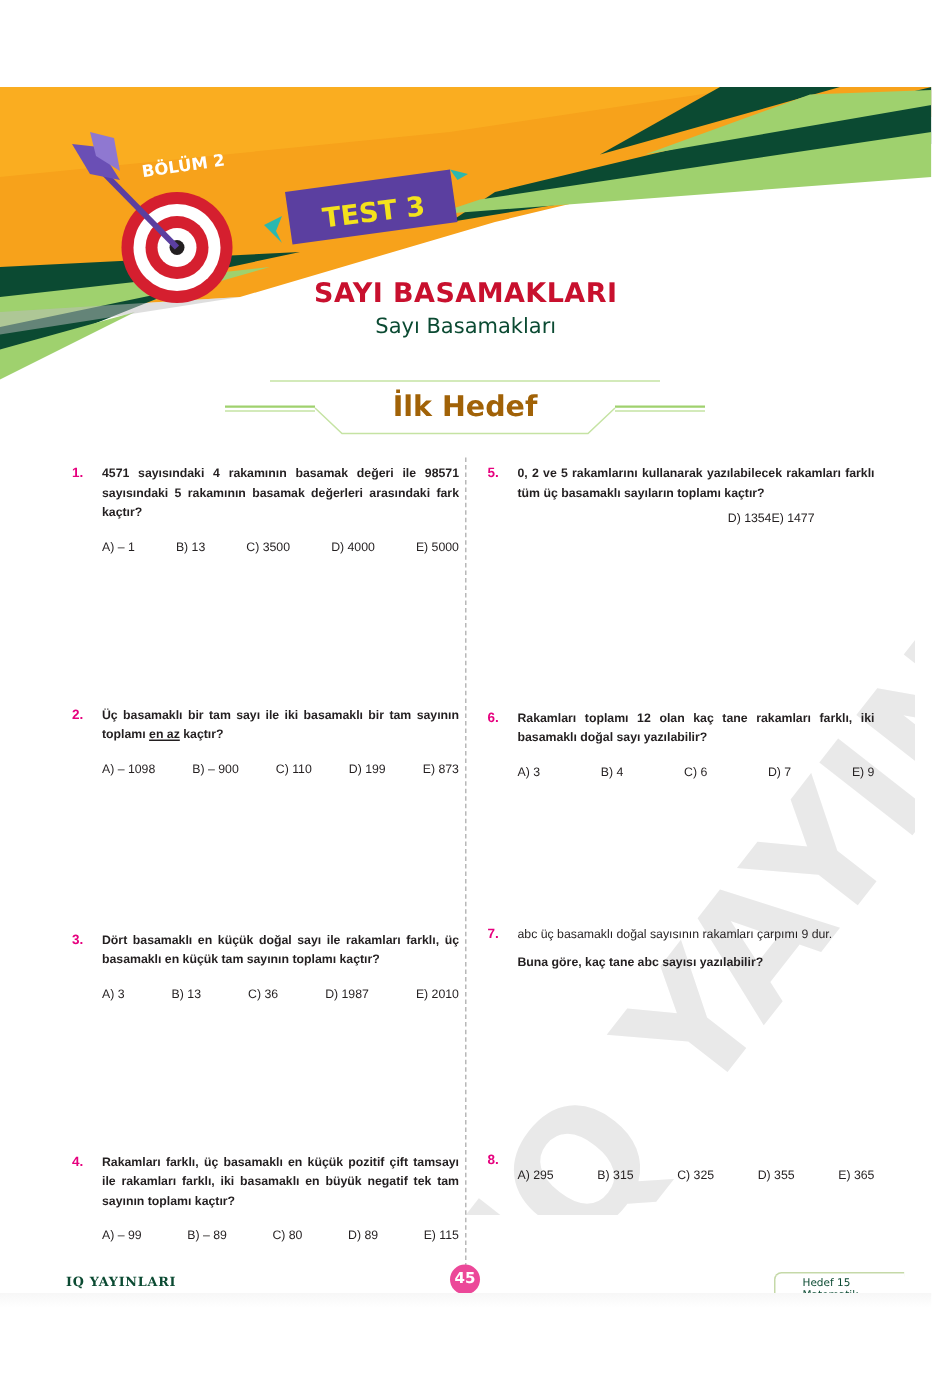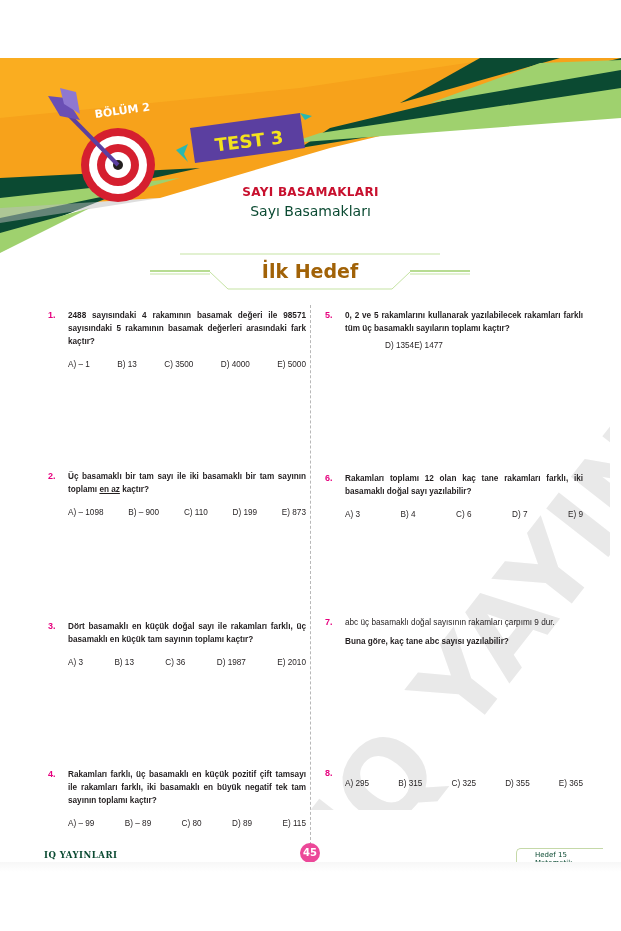--- a/index.html
+++ b/index.html
@@ -3,33 +3,33 @@
 <meta charset="utf-8">
 <style>
   * { box-sizing: border-box; margin: 0; padding: 0; }
   html, body { width: 621px; height: 931px; background: #ffffff; overflow: hidden; }
   body { font-family: "Liberation Sans", sans-serif; position: relative; color: #231f20; }
   .page { position: absolute; left: 0; top: 0; width: 621px; height: 931px; background: #fff; }
   .bottom-shade { position: absolute; left: 0; top: 862px; width: 621px; height: 10px; background: linear-gradient(#f7f7f7, #ffffff); }
   .banner { position: absolute; left: 0; top: 58px; width: 621px; height: 200px; }
   .watermark { position: absolute; left: 10px; top: 170px; width: 600px; height: 640px; pointer-events: none; }
   .title-block { position: absolute; left: 0; top: 185px; width: 621px; text-align: center; }
-  .main-title { font-family: "DejaVu Sans", sans-serif; font-weight: bold; color: #c8102e; font-size: 12px; letter-spacing: 0.3px; }
+  .main-title { font-family: "DejaVu Sans", sans-serif; font-weight: bold; color: #c8102e; font-size: 18px; letter-spacing: 0.3px; }
   .sub-title { font-family: "DejaVu Sans", sans-serif; color: #0b4a32; font-size: 14px; margin-top: 4px; }
   .hedef-wrap { position: absolute; left: 150px; top: 252px; width: 320px; height: 40px; }
   .hedef-text { position: absolute; left: 0; top: 8px; width: 320px; text-align: center; font-family: "DejaVu Sans", sans-serif; font-weight: bold; font-size: 19px; color: #a16207; }
   .divider { position: absolute; left: 310px; top: 305px; width: 0; height: 540px; border-left: 1px dashed #b8b8b8; }
   .q { position: absolute; width: 258px; font-size: 8.2px; line-height: 13px; }
   .q-num { position: absolute; left: 0; top: 0; color: #e6007e; font-weight: bold; font-size: 9px; }
   .q-text { margin-left: 20px; font-weight: bold; color: #231f20; text-align: justify; }
   .q-text.normal { font-weight: normal; }
   .q-text .ul { text-decoration: underline; }
   .q-text2 { margin-left: 20px; font-weight: bold; margin-top: 6px; }
   .opts { margin-left: 20px; margin-top: 10px; display: flex; justify-content: space-between; font-size: 8.2px; color: #231f20; }
-  .opts2 { margin-left: 20px; margin-top: 4px; display: flex; justify-content: flex-start; padding: 0 40px; font-size: 8.2px; }
+  .opts2 { margin-left: 20px; margin-top: 4px; display: flex; justify-content: flex-end; padding: 0 40px; font-size: 8.2px; }
   .footer-left { position: absolute; left: 44px; top: 850px; font-family: "DejaVu Serif", serif; font-size: 8.5px; font-weight: bold; color: #0b4a32; letter-spacing: 0.5px; }
   .page-num { position: absolute; left: 300px; top: 843px; width: 20px; height: 20px; border-radius: 50%; background: #ec4899; color: #fff; font-family: "DejaVu Sans", sans-serif; font-weight: bold; font-size: 10px; text-align: center; line-height: 20px; }
   .footer-right { position: absolute; left: 516px; top: 848px; width: 87px; height: 14px; border-top: 1px solid #c5d9a8; border-left: 1px solid #c5d9a8; border-top-left-radius: 5px; padding-left: 18px; padding-top: 2px; font-family: "DejaVu Sans", sans-serif; font-size: 7px; color: #0b4a32; }
 </style>
 </head>
 <body>
 
 <div class="page">
 
   <svg class="banner" viewBox="0 0 621 200" width="621" height="200">
@@ -81,21 +81,21 @@
       <polyline points="30,2 290,2" stroke="#c5e3a3" stroke-width="1" fill="none"></polyline>
       <polyline points="60,20 78,37 242,37 260,20" stroke="#c5e3a3" stroke-width="1" fill="none"></polyline>
     </svg>
     <div class="hedef-text">İlk Hedef</div>
   </div>
 
   <div class="divider"></div>
 
   <div class="q" style="left:48px; top:309px;">
     <span class="q-num">1.</span>
-    <div class="q-text">2488  sayısındaki 4 rakamının basamak değeri ile  98571 sayısındaki 5 rakamının basamak değerleri arasındaki fark kaçtır?</div>
+    <div class="q-text">4571  sayısındaki 4 rakamının basamak değeri ile  98571 sayısındaki 5 rakamının basamak değerleri arasındaki fark kaçtır?</div>
     <div class="opts">
       <span>A) – 1</span>
       <span>B) 13</span>
       <span>C) 3500</span>
       <span>D) 4000</span>
       <span>E) 5000</span>
     </div>
   </div>
 
   <div class="q" style="left:48px; top:470px;">

